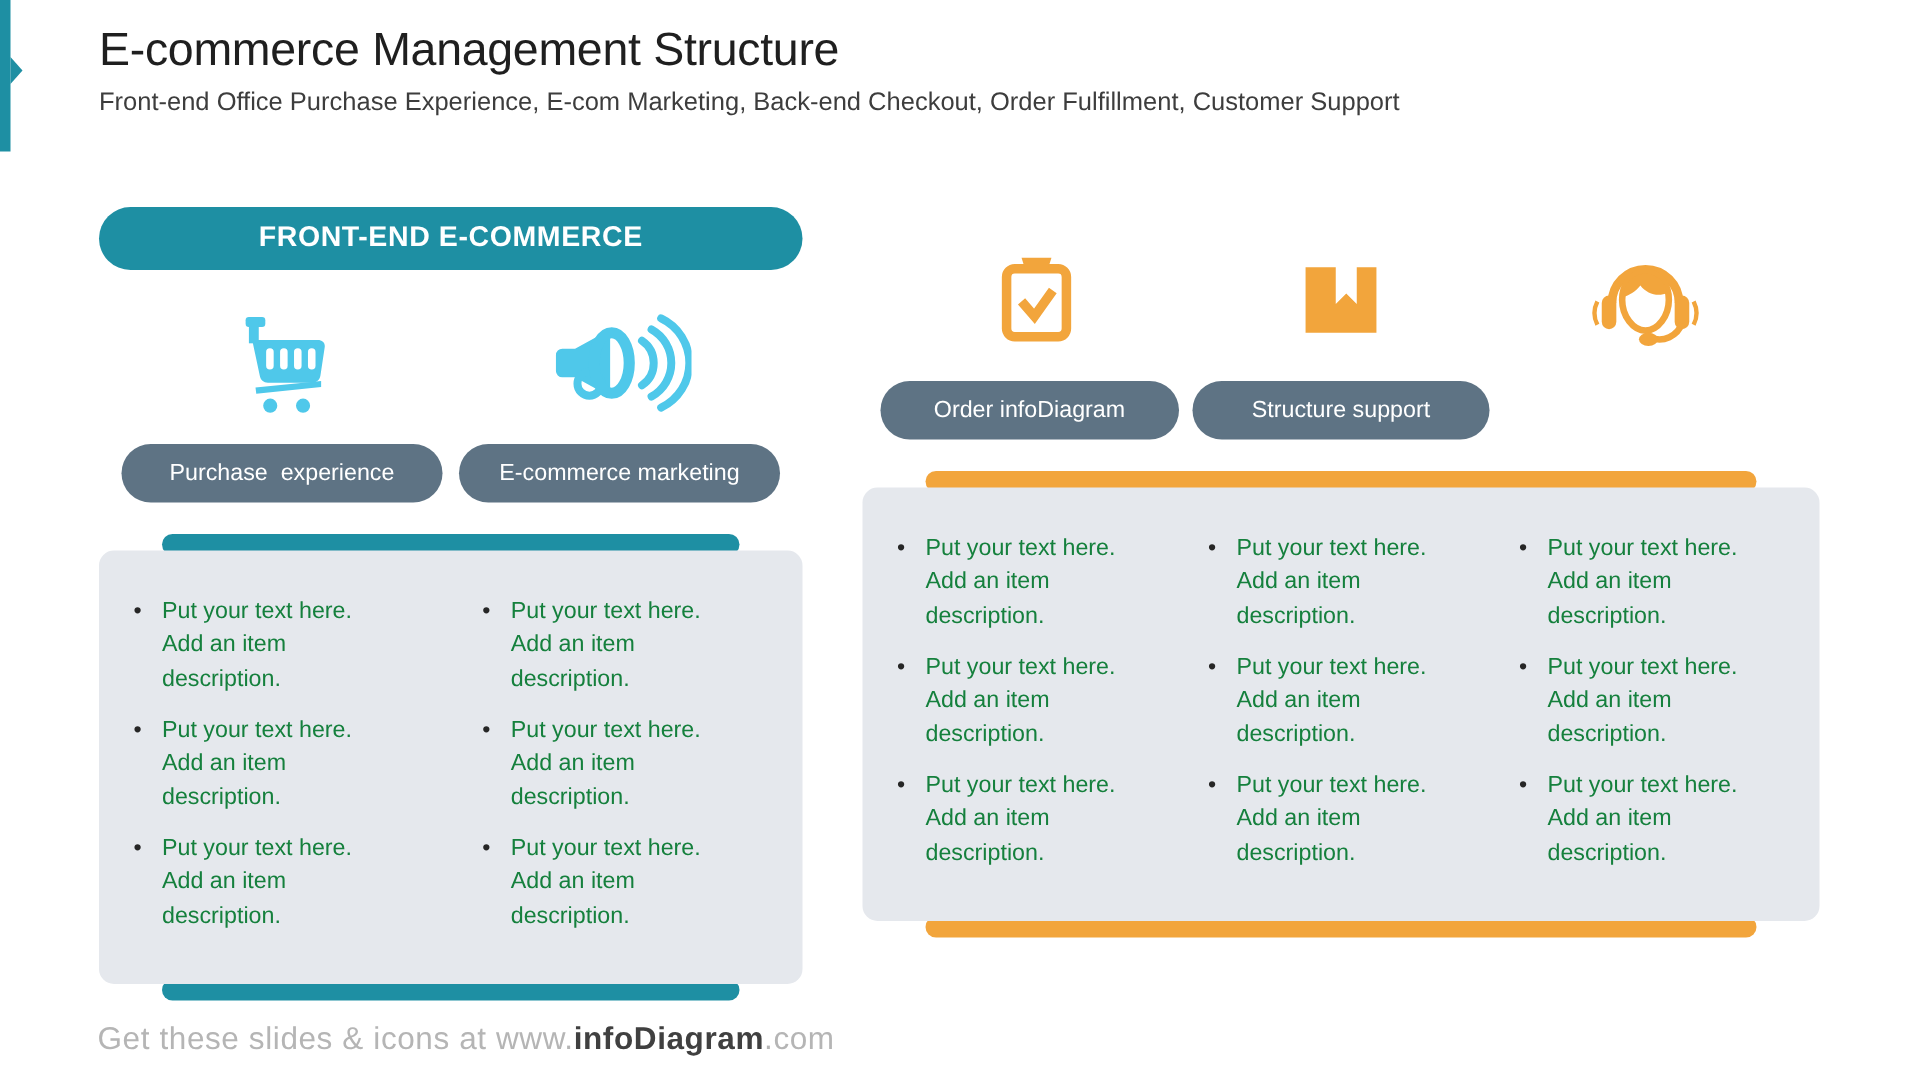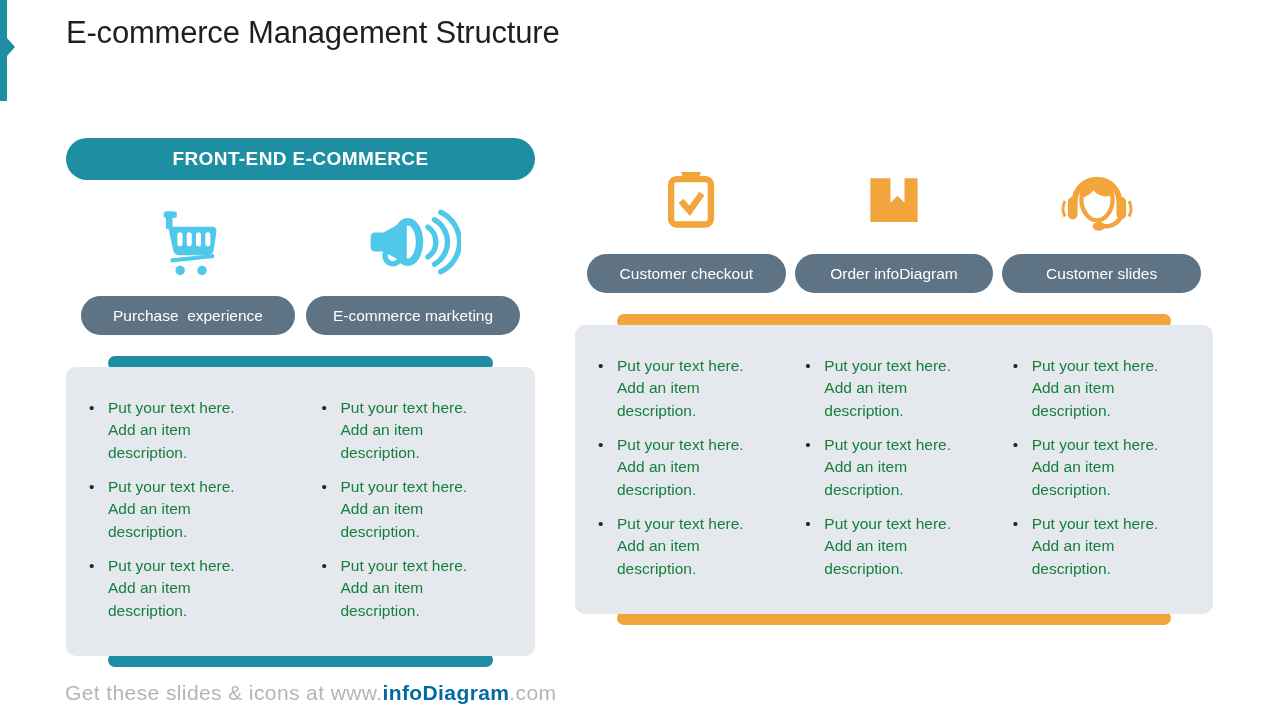--- a/index.html
+++ b/index.html
@@ -63,31 +63,32 @@
   .front .content-box{column-gap:26px;}
   .back .content-box{column-gap:14px;}
 
   ul.bullets{list-style:none;padding-left:4px;}
   ul.bullets li{position:relative;padding-left:22px;margin-bottom:12px;
     font-size:15.5px;line-height:1.44;color:#15803d;white-space:pre-line;}
   ul.bullets li::before{content:"\2022";position:absolute;left:3px;top:0;color:#262626;}
 
   
   .footer{position:absolute;left:65px;top:681px;font-size:21px;color:#B5B5B5;letter-spacing:0.4px;}
-  .footer .brand{font-weight:700;color:#0369a1;}
+  .footer .brand{font-weight:700;color:#404040;}
 </style>
 </head>
 <body>
 
 <div class="slide">
 
   <div class="edge-accent"></div>
 
   <div class="hdr">
     <h1>E-commerce Management Structure</h1>
+    <p>Front-end Office Purchase Experience, E-com Marketing, Back-end Checkout, Order Fulfillment, Customer Support</p>
   </div>
 
   <div class="sections">
 
     <section class="section front">
       <div class="sec-header">FRONT-END E-COMMERCE</div>
 
       <div class="cols icon-row">
         <div class="icon-cell">
           <svg width="76" height="70" viewBox="0 0 64 64" fill="currentColor" aria-hidden="true">
@@ -174,23 +175,22 @@
             <path d="M69 37 a14 16 0 0 1 0 16" fill="none" stroke="currentColor" stroke-width="3"></path>
             <path d="M36 17 c-10 0 -16 8 -16 19 c0 11 7.5 21 16 21 c8.5 0 16 -10 16 -21 c0 -11 -6 -19 -16 -19" fill="none" stroke="currentColor" stroke-width="4.5"></path>
             <path d="M21 34 c0 -10 7 -16 15 -16 c7 0 13 5 15 13 c-6 3 -14 1 -18.5 -5 c-3 4 -7.5 6.5 -11.5 8 z"></path>
             <path d="M61 52 c-3 9 -13 13 -21 10" fill="none" stroke="currentColor" stroke-width="4.5"></path>
             <ellipse cx="38" cy="63" rx="6.5" ry="4.5"></ellipse>
           </svg>
         </div>
       </div>
 
       <div class="cols pill-row">
-        <div class="pill">Customer checkout</div>
         <div class="pill">Order infoDiagram</div>
-        <div class="pill">Customer slides</div>
+        <div class="pill">Structure support</div>
       </div>
 
       <div class="content-wrap">
         <div class="accent-strip top"></div>
         <div class="accent-strip bottom"></div>
         <div class="content-box cols">
           <ul class="bullets">
             <li>Put your text here.
 Add an item
 description.</li>

